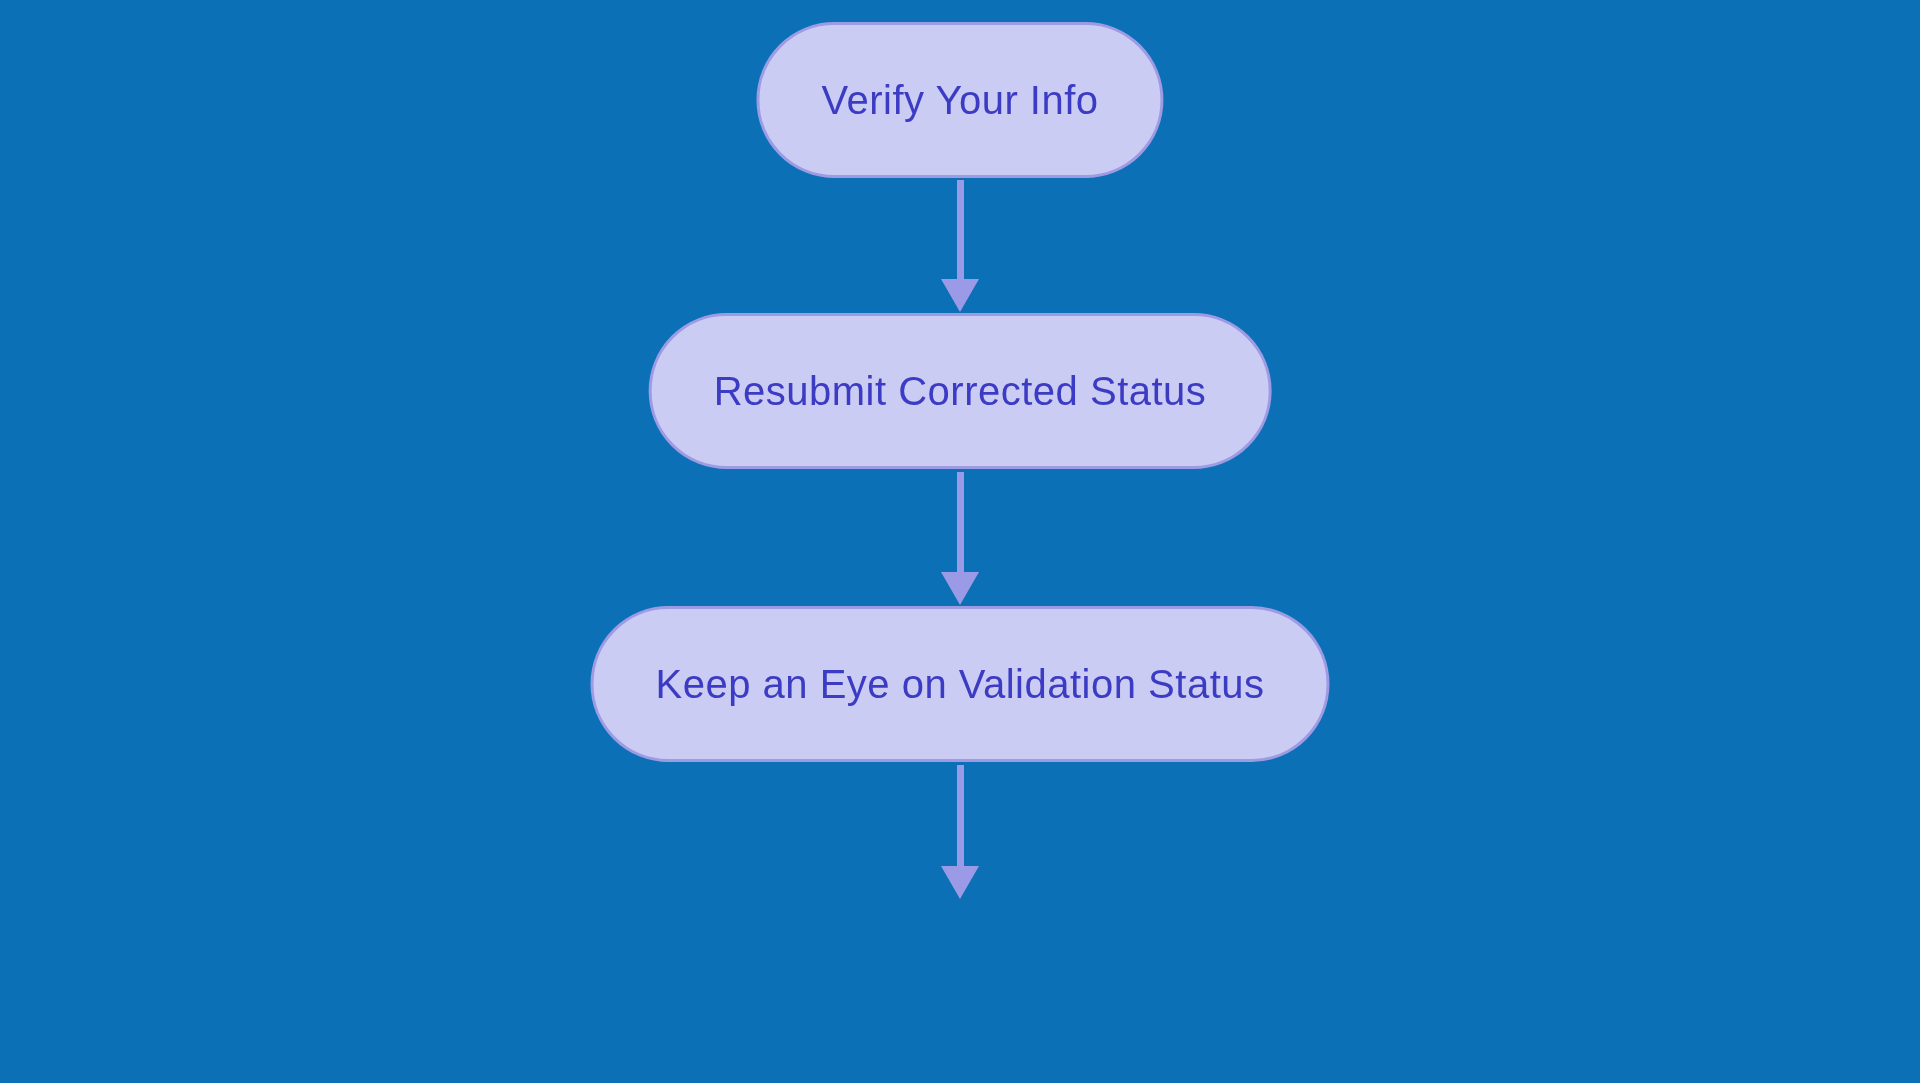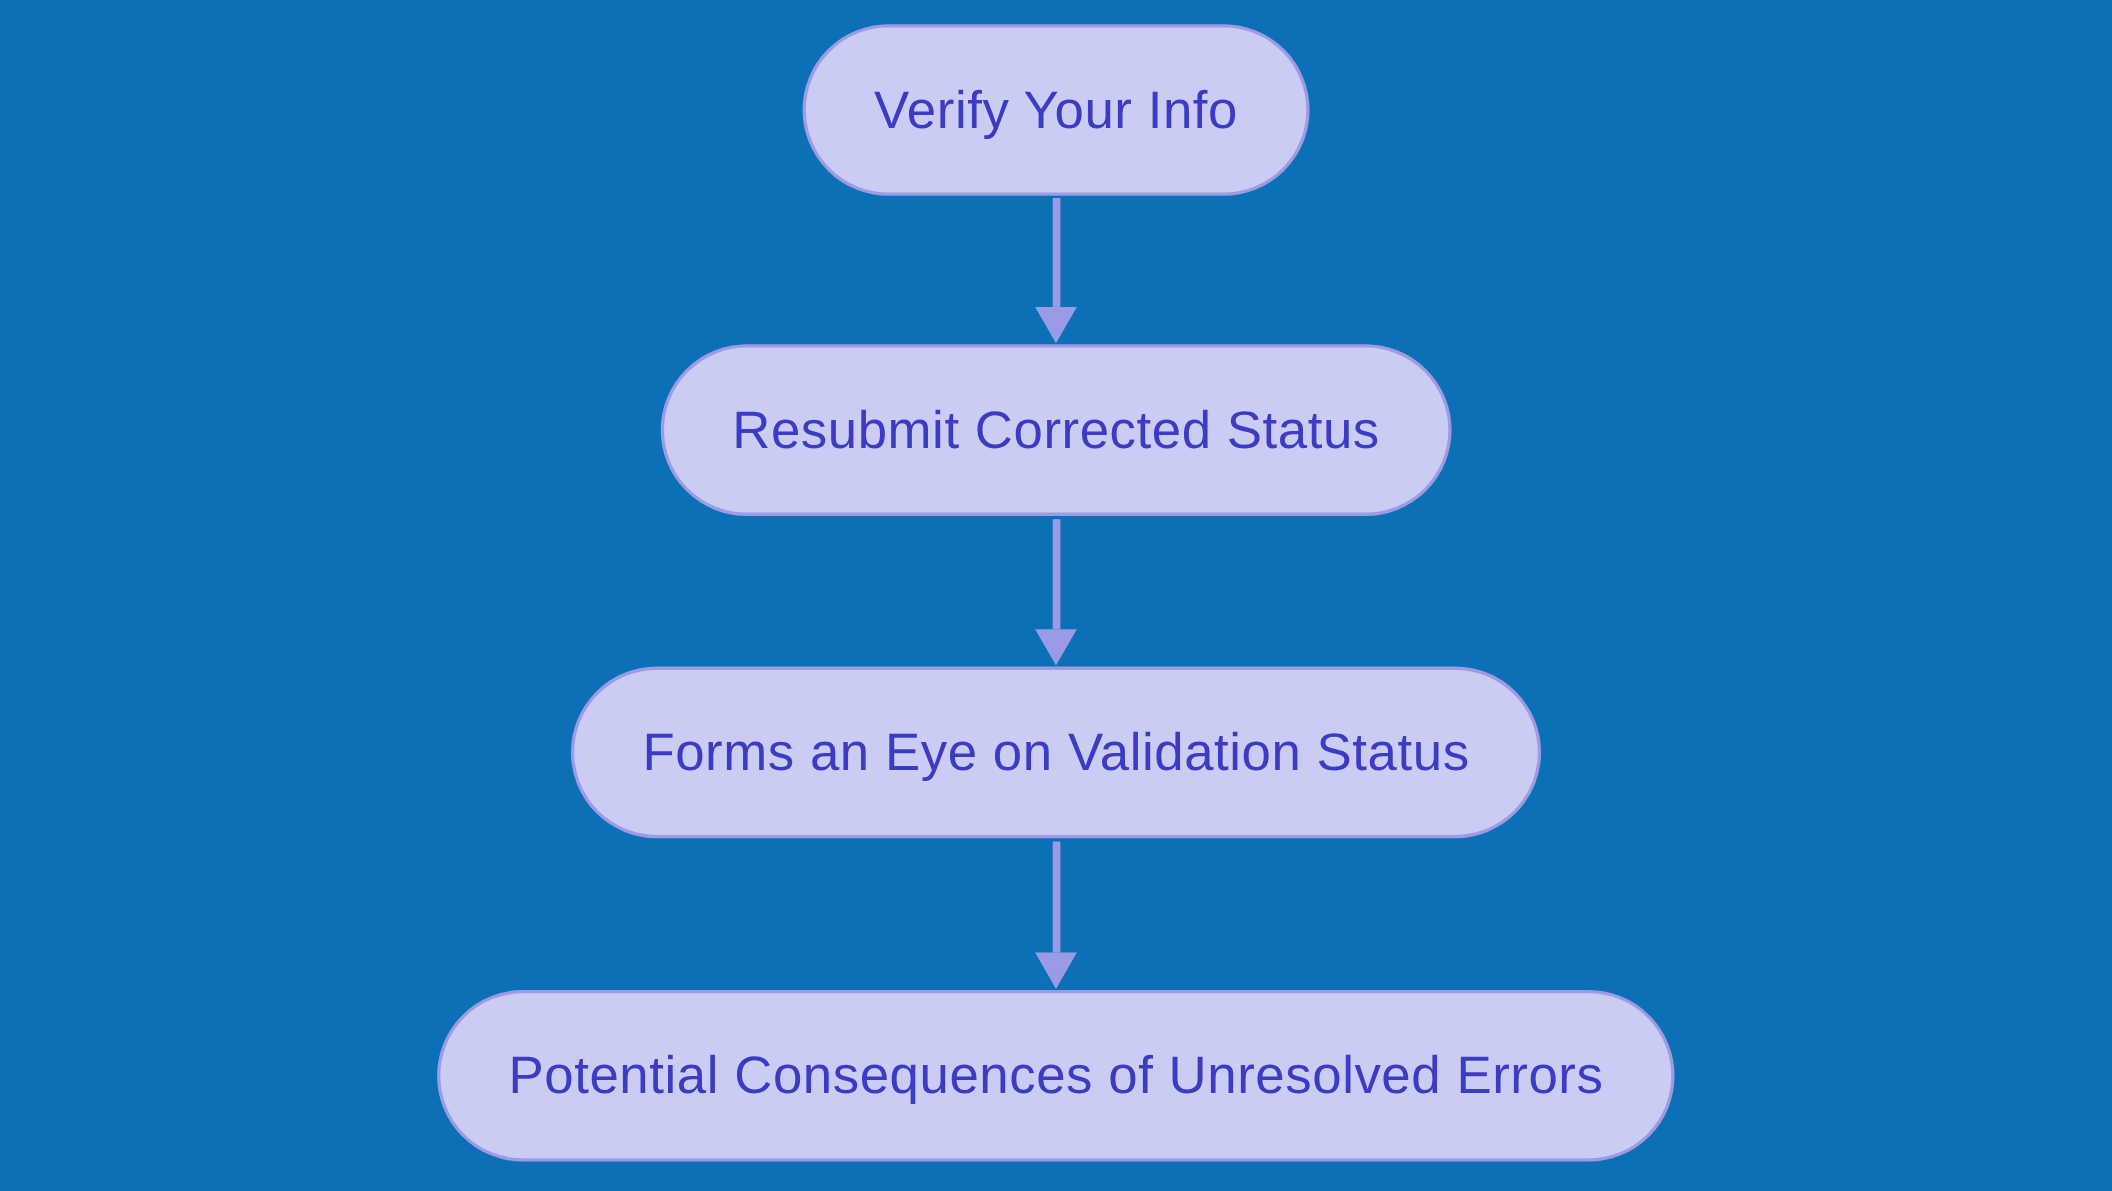--- a/index.html
+++ b/index.html
@@ -25,21 +25,21 @@
     transform:translateX(-50%);
     height:156px;
     display:flex;
     align-items:center;
     justify-content:center;
     padding:0 62px;
     background:var(--node-fill);
     border:3px solid var(--node-border);
     border-radius:80px;
     color:var(--text);
-    font-size:48px;
+    font-size:40px;
     letter-spacing:0.5px;
     white-space:nowrap;
   }
   .node-1{top:22px;}
   .node-2{top:313px;}
   .node-3{top:606px;}
   .node-4{top:900px;}
   .arrow{
     position:absolute;
     left:50%;
@@ -81,25 +81,22 @@
   <div class="node node-2">
     <span>Resubmit Corrected Status</span>
   </div>
 
   <div class="arrow arrow-2">
     <div class="shaft"></div>
     <div class="head"></div>
   </div>
 
   <div class="node node-3">
-    <span>Forms an Eye on Validation Status</span>
+    <span>Keep an Eye on Validation Status</span>
   </div>
 
   <div class="arrow arrow-3">
     <div class="shaft"></div>
     <div class="head"></div>
   </div>
 
-  <div class="node node-4">
-    <span>Potential Consequences of Unresolved Errors</span>
-  </div>
 
 </div>
 
 </body></html>

